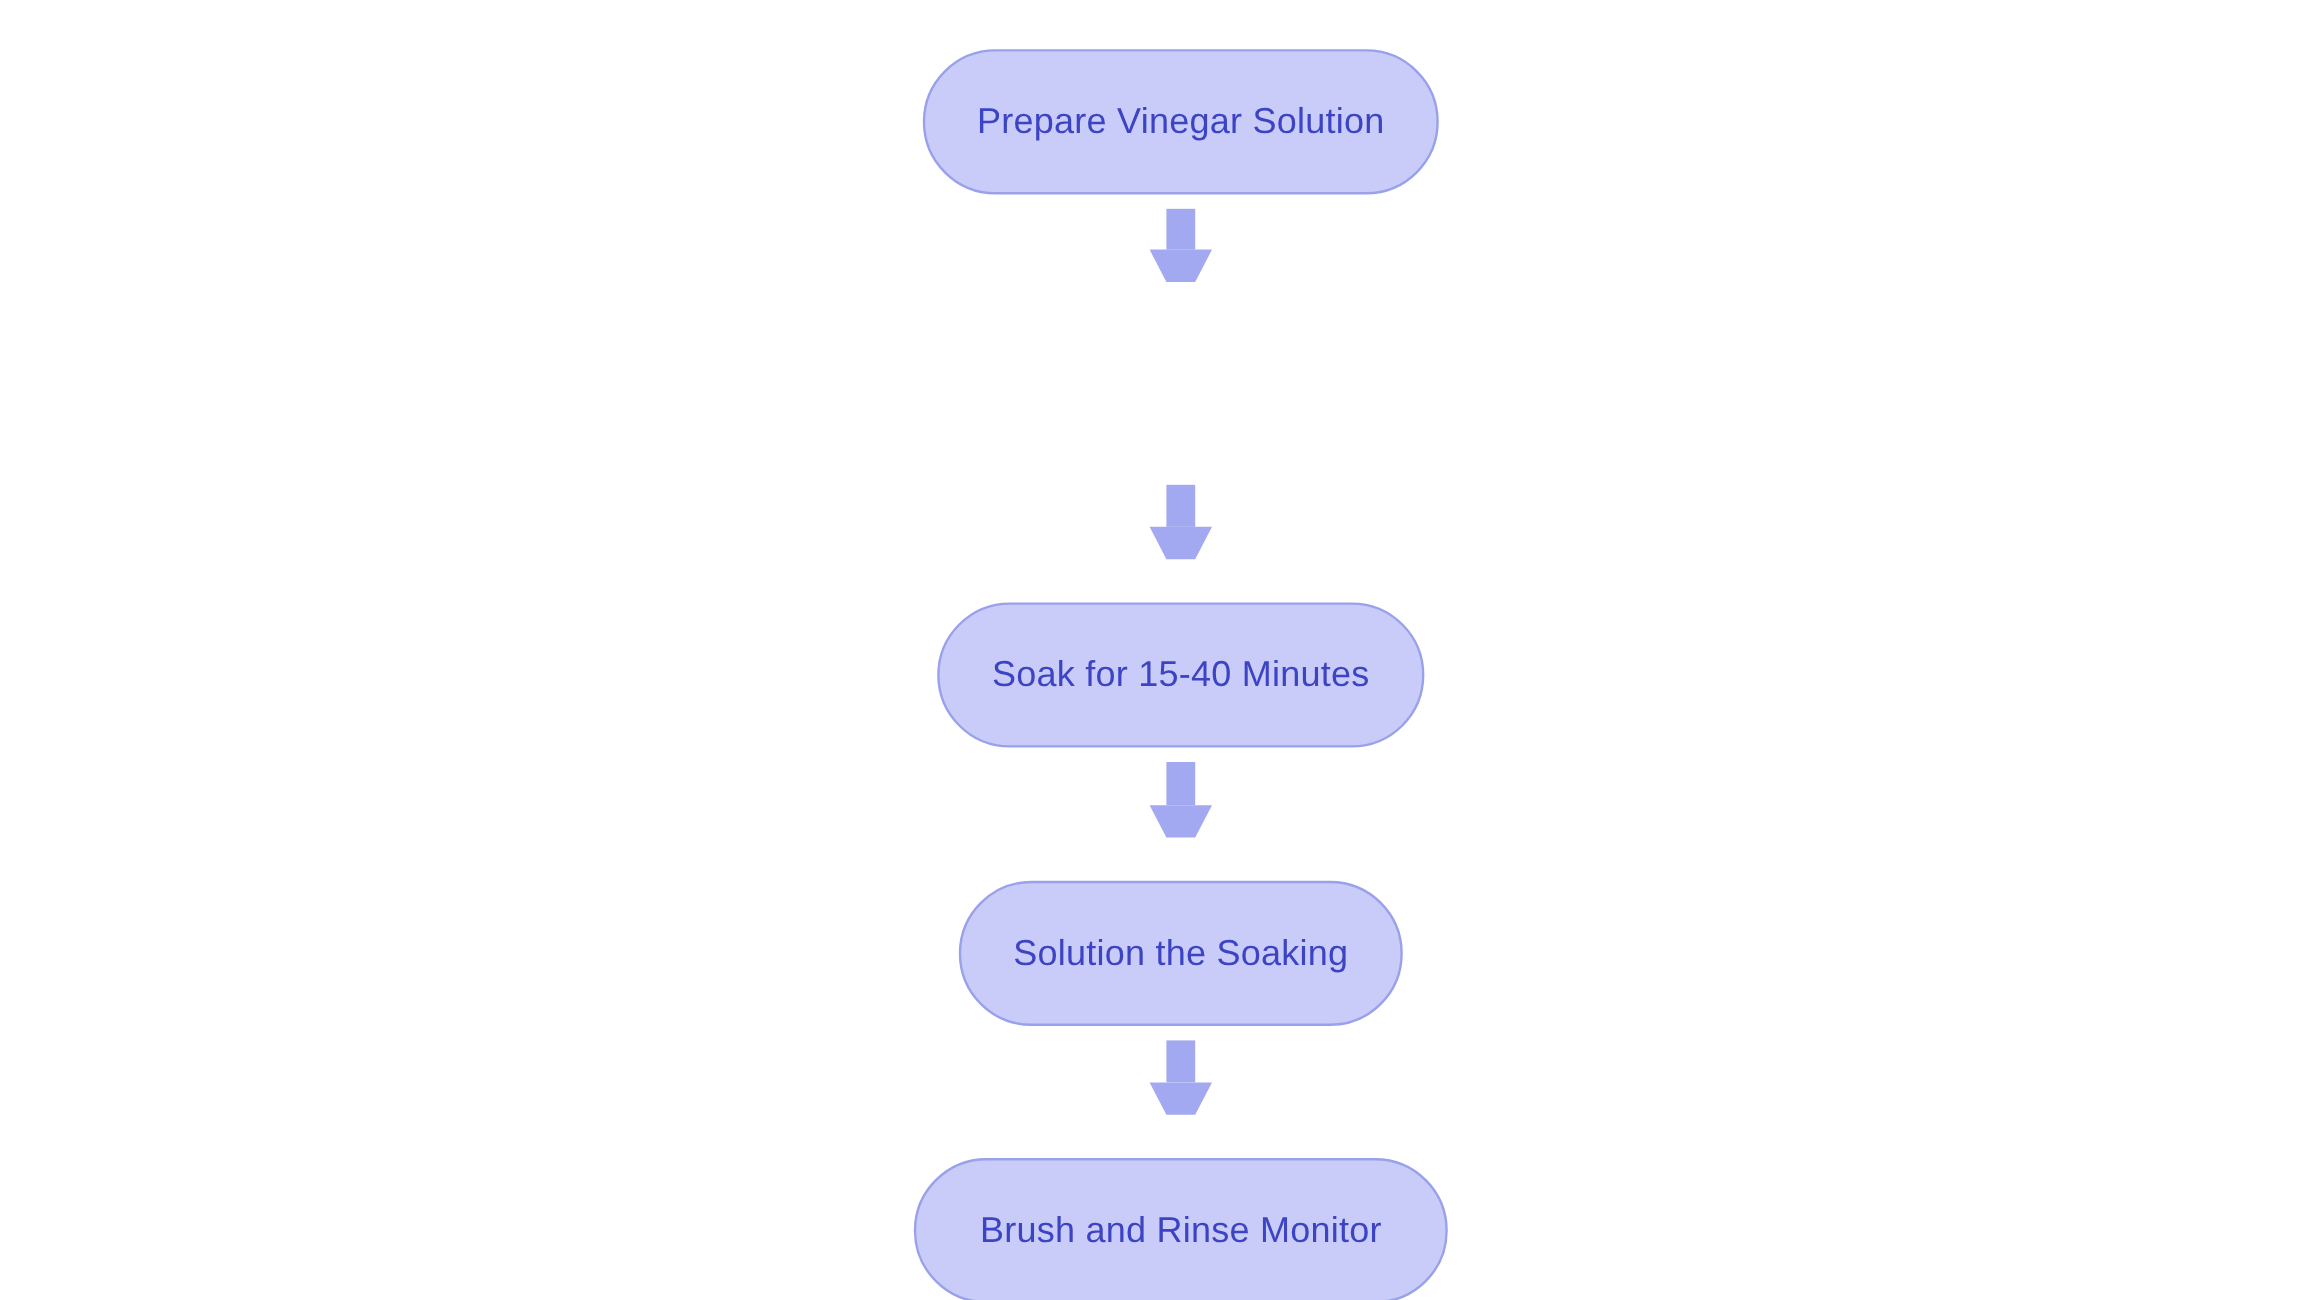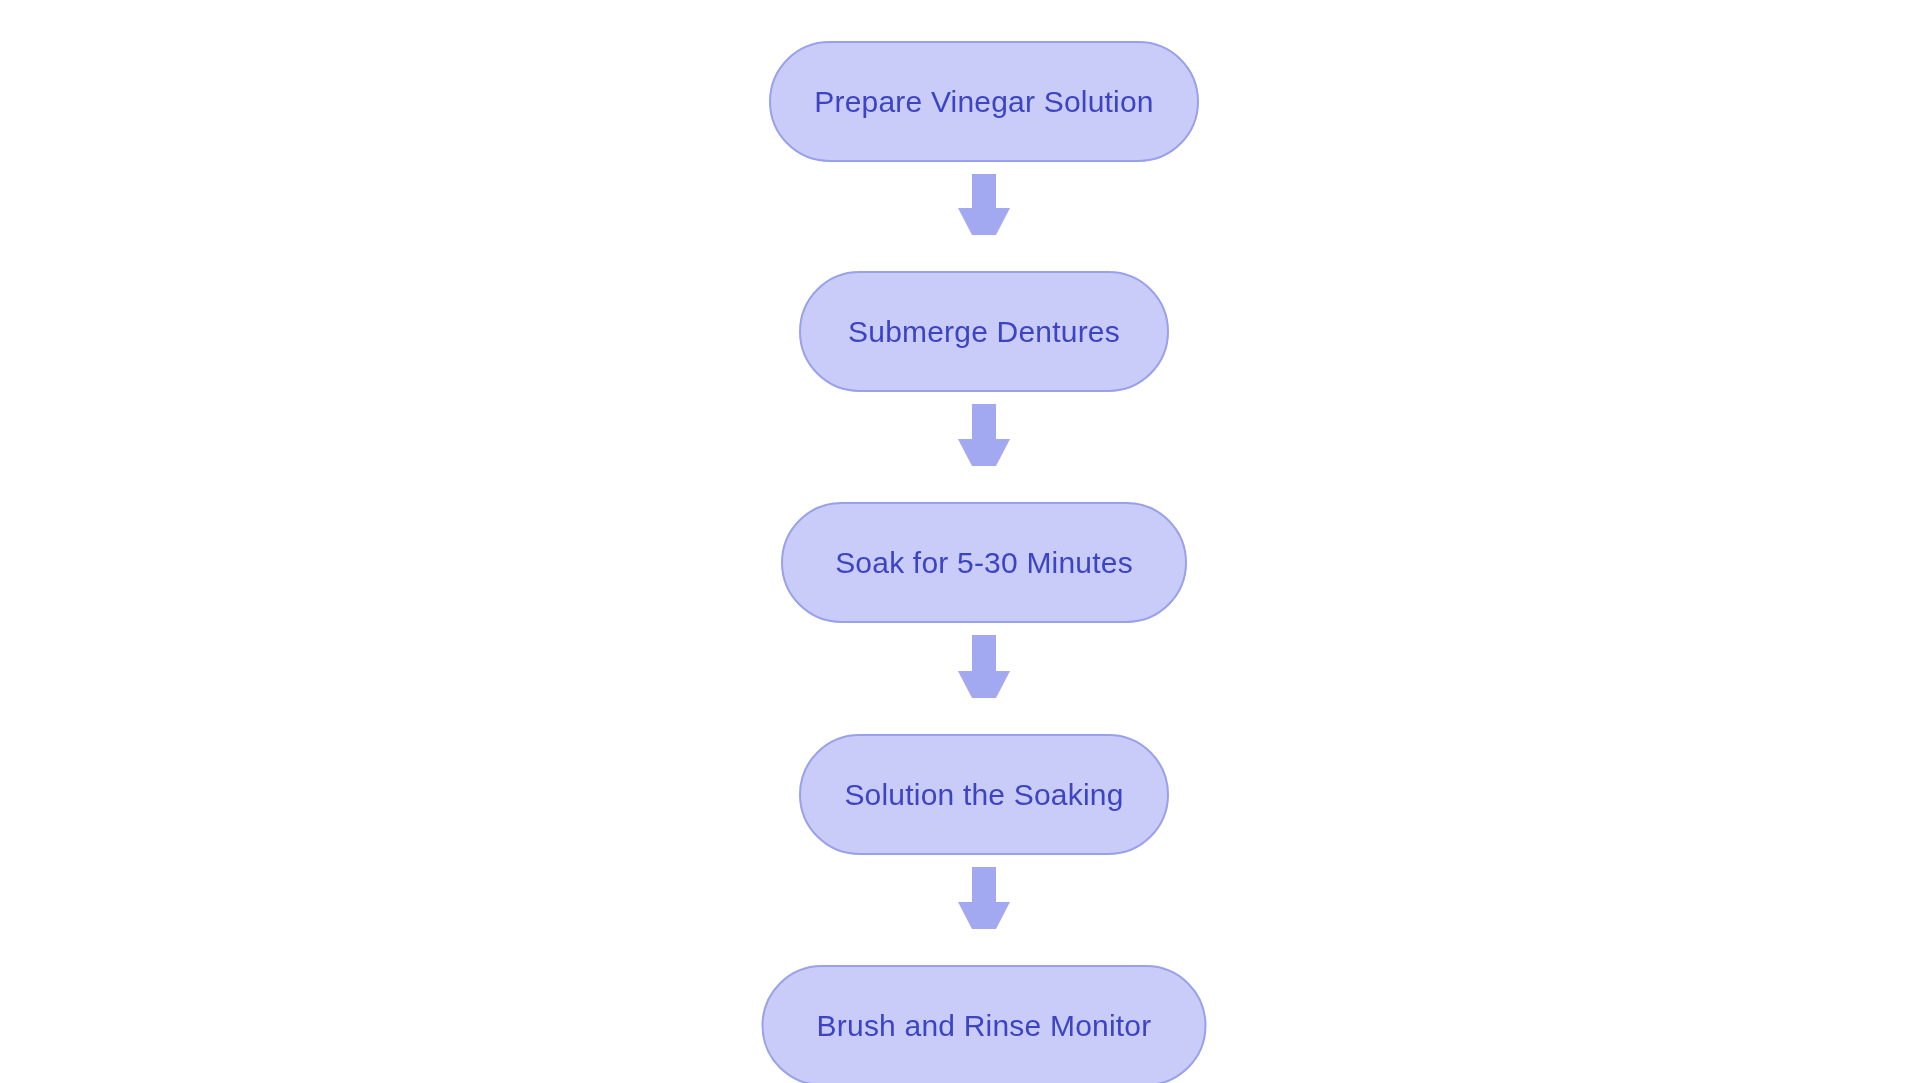--- a/index.html
+++ b/index.html
@@ -80,31 +80,28 @@
 
   <div class="node node-1">
     <span class="node-label">Prepare Vinegar Solution</span>
   </div>
 
   <div class="arrow arrow-1">
     <div class="arrow-line"></div>
     <div class="arrow-head"></div>
   </div>
 
-  <div class="node node-2">
-    <span class="node-label">Submerge Dentures</span>
-  </div>
 
   <div class="arrow arrow-2">
     <div class="arrow-line"></div>
     <div class="arrow-head"></div>
   </div>
 
   <div class="node node-3">
-    <span class="node-label">Soak for 5-30 Minutes</span>
+    <span class="node-label">Soak for 15-40 Minutes</span>
   </div>
 
   <div class="arrow arrow-3">
     <div class="arrow-line"></div>
     <div class="arrow-head"></div>
   </div>
 
   <div class="node node-4">
     <span class="node-label">Solution the Soaking</span>
   </div>

